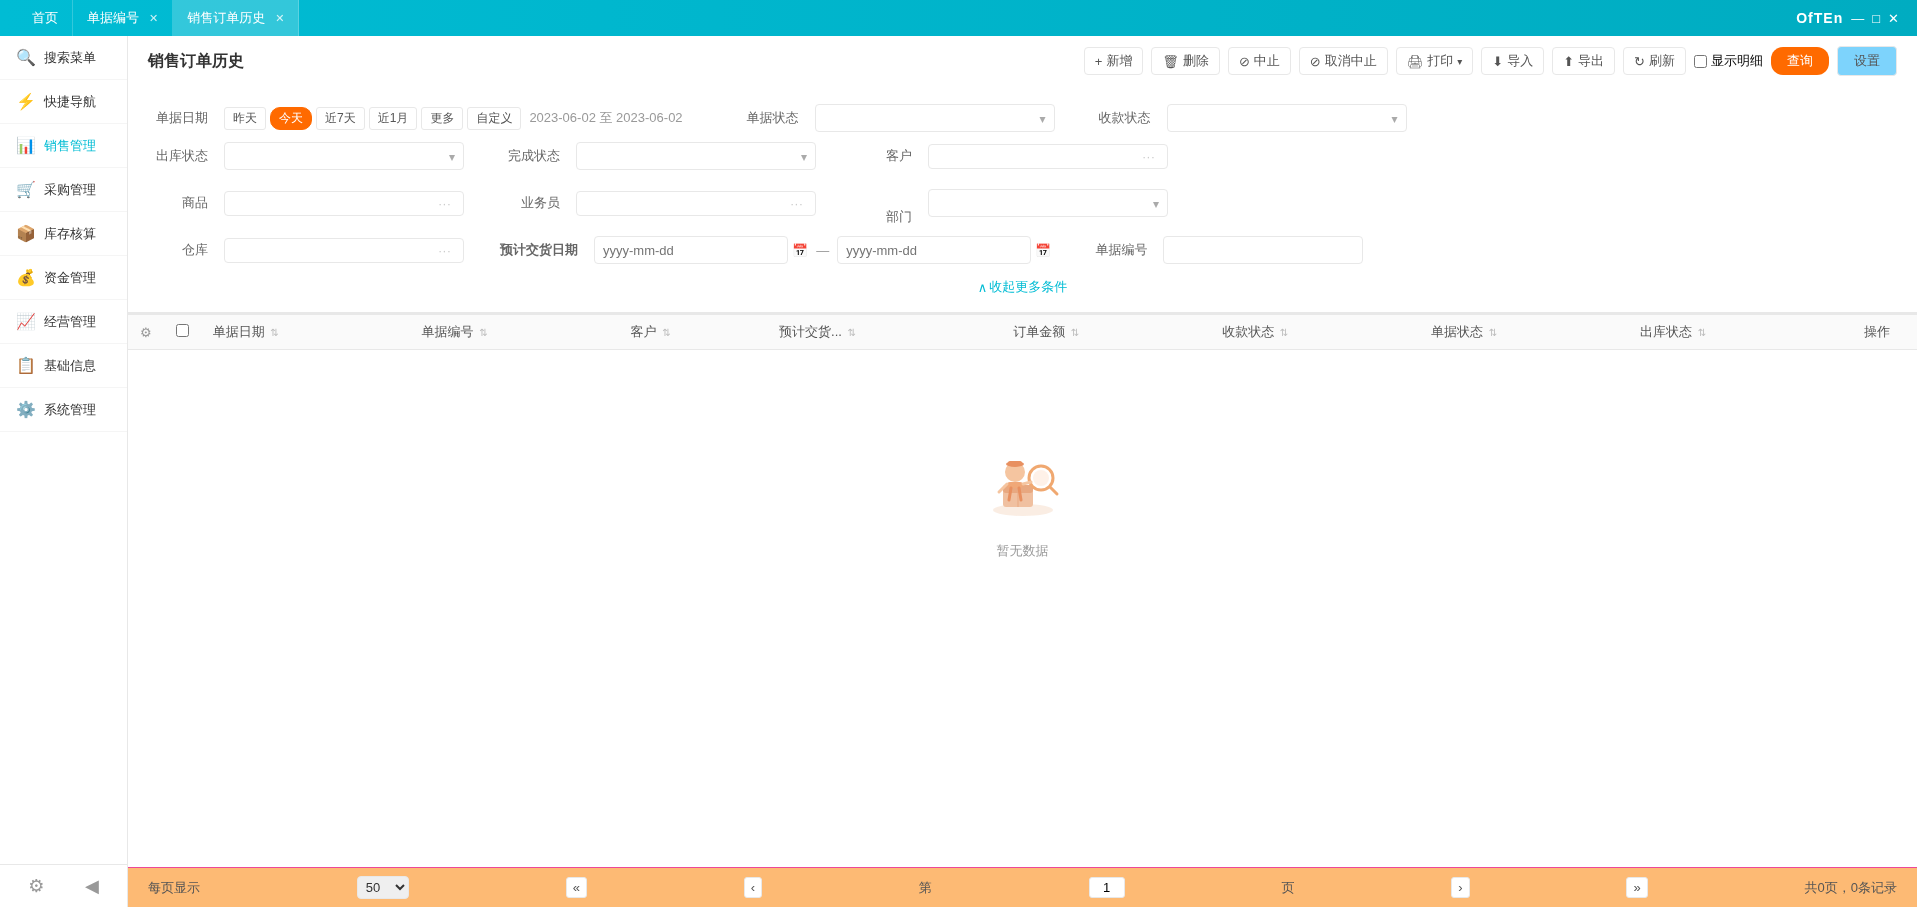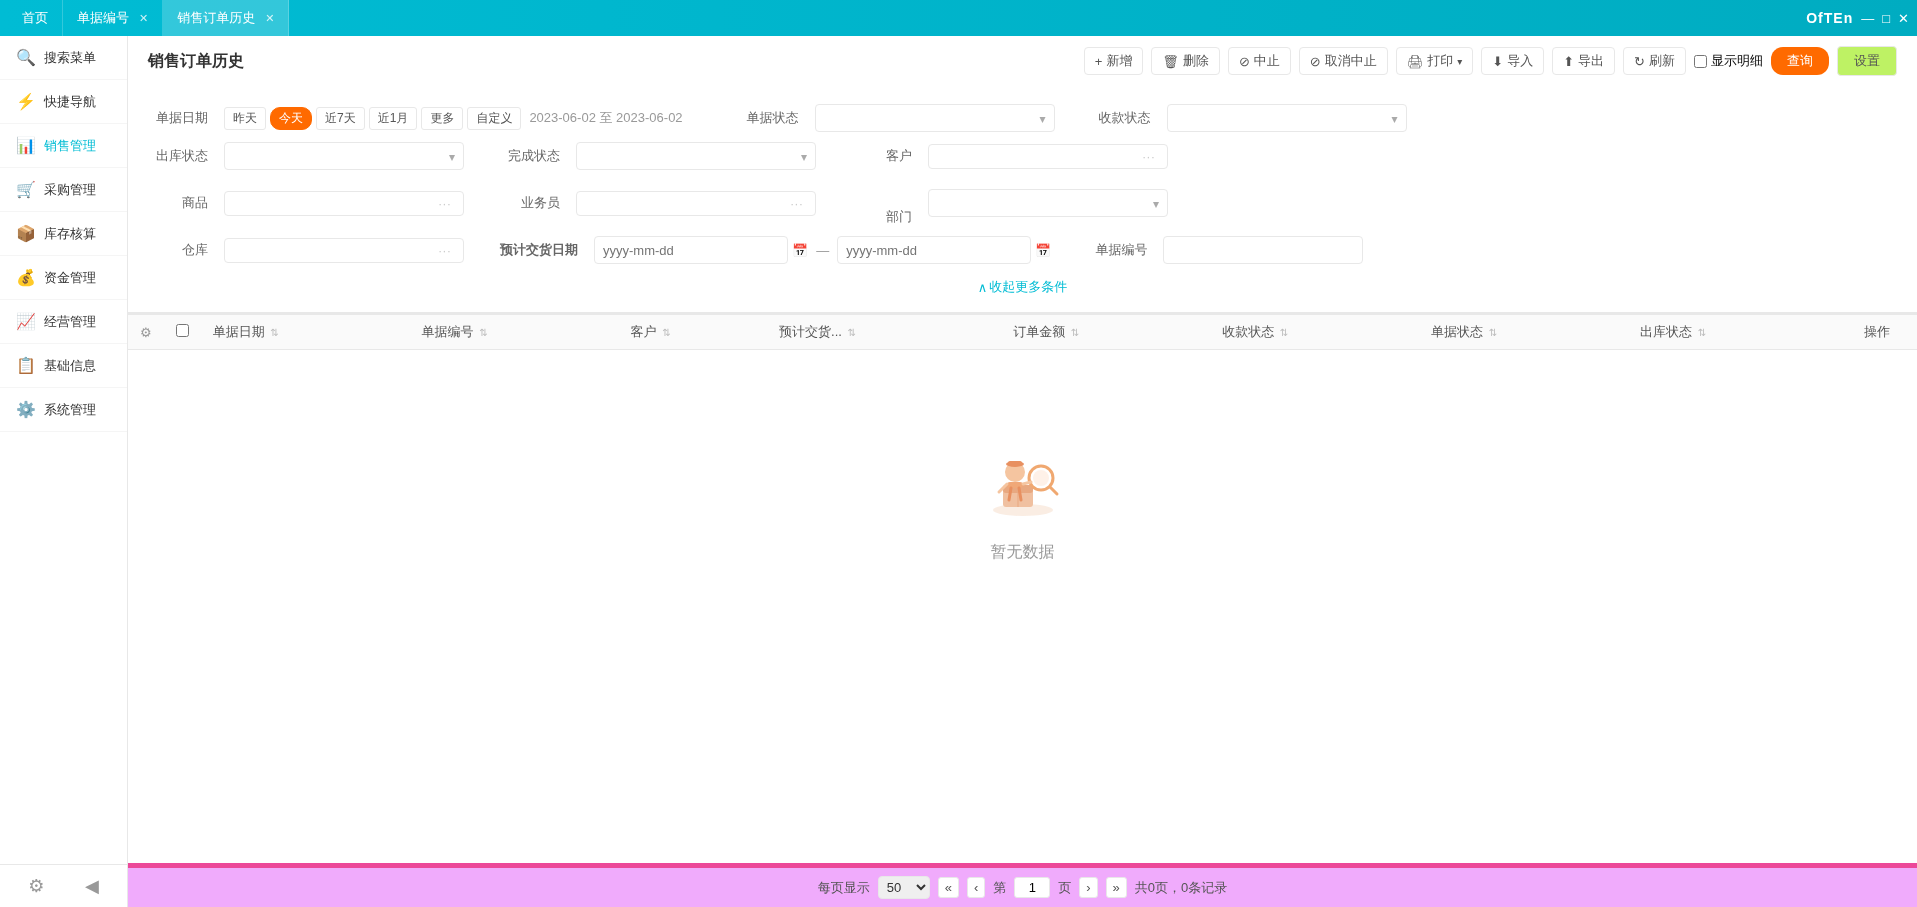--- a/index.html
+++ b/index.html
@@ -4,21 +4,21 @@
   <style>
     * { box-sizing: border-box; margin: 0; padding: 0; font-family: 'Microsoft YaHei', Arial, sans-serif; font-size: 13px; }
     body { background: #f0f2f5; display: flex; flex-direction: column; height: 907px; overflow: hidden; }
 
     
     .top-bar {
       height: 36px;
       background: linear-gradient(90deg, #00bcd4 0%, #00acc1 100%);
       display: flex;
       align-items: center;
-      padding: 0 8px;
+      padding: 0 18px;
       gap: 0;
       position: relative;
     }
     .tab-item {
       height: 36px;
       padding: 0 14px;
       display: flex;
       align-items: center;
       color: #fff;
       cursor: pointer;
@@ -130,21 +130,21 @@
     .btn-primary {
       background: #ff6a00;
       color: #fff;
       border: none;
       padding: 5px 16px;
       border-radius: 12px;
       cursor: pointer;
       font-size: 13px;
     }
     .btn-setting {
-      background: #bef264;
+      background: #7dd3fc;
       color: #555;
       border: 1px solid #e8e8e8;
       padding: 5px 16px;
       border-radius: 4px;
       cursor: pointer;
       font-size: 13px;
     }
     .display-detail-cb { display: flex; align-items: center; gap: 4px; cursor: pointer; }
 
     
@@ -280,26 +280,26 @@
       color: #999;
     }
     .empty-illustration {
       width: 100px;
       height: 100px;
       margin-bottom: 12px;
     }
 
     
     .pagination-bar {
-      background: #f0abfc;
+      background: #fdba74;
       padding: 8px 20px;
-      border-top: 5px solid #ec4899;
-      display: flex;
-      align-items: center;
-      justify-content: center;
+      border-top: 1px solid #ec4899;
+      display: flex;
+      align-items: center;
+      justify-content: space-between;
       gap: 8px;
       font-size: 13px;
       color: #555;
     }
     .page-size-select {
       border: 1px solid #e8e8e8;
       border-radius: 4px;
       padding: 2px 4px;
       color: #333;
     }
@@ -608,21 +608,21 @@
                   <rect x="35" y="31" width="14" height="4" rx="2" fill="#e89060"></rect>
 
                   <rect x="34" y="52" width="16" height="6" rx="3" fill="#f0a878"></rect>
 
                   <line x1="34" y1="54" x2="26" y2="62" stroke="#f5c5a0" stroke-width="3" stroke-linecap="round"></line>
                   <line x1="50" y1="54" x2="58" y2="52" stroke="#f5c5a0" stroke-width="3" stroke-linecap="round"></line>
 
                   <line x1="38" y1="58" x2="36" y2="70" stroke="#e89060" stroke-width="3" stroke-linecap="round"></line>
                   <line x1="46" y1="58" x2="48" y2="70" stroke="#e89060" stroke-width="3" stroke-linecap="round"></line>
                 </svg>
-                <span style="color:#999;font-size:16px;">暂无数据</span>
+                <span style="color:#999;font-size:13px;">暂无数据</span>
               </div>
             </td>
           </tr>
         </tbody>
       </table>
     </div>
 
     <div class="pagination-bar">
       <span>每页显示</span>
       <select class="page-size-select">

